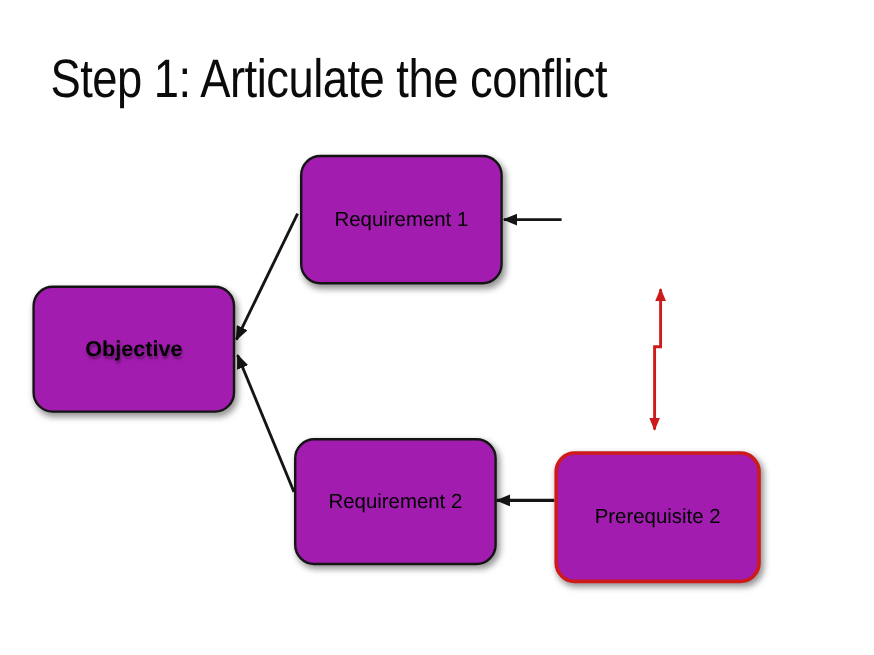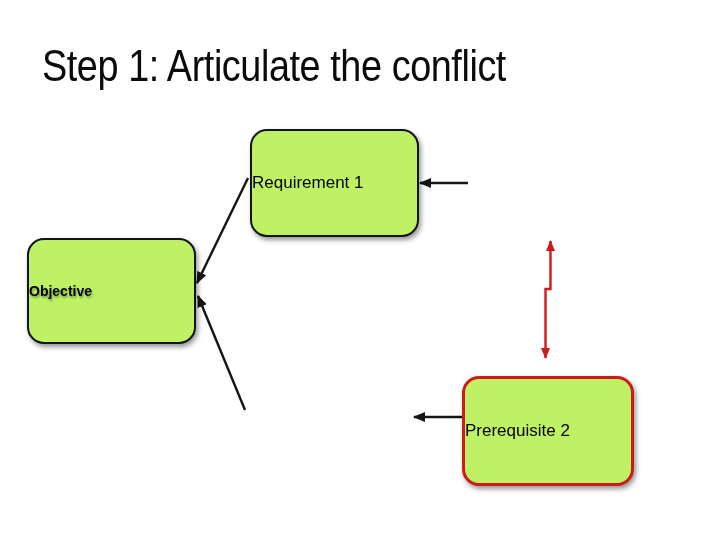--- a/index.html
+++ b/index.html
@@ -22,31 +22,31 @@
     white-space:nowrap;
     transform:scaleX(0.84);
     transform-origin:left top;
   }
   .arrows{
     position:absolute;left:0;top:0;width:728px;height:546px;
     pointer-events:none;
   }
   .node{
     position:absolute;
-    background:#bef264;
+    background:#a21caf;
     border:2.2px solid #141414;
     border-radius:17px;
     box-shadow:2px 3px 5px rgba(0,0,0,0.42);
-    display:flex;align-items:center;justify-content:flex-start;
+    display:flex;align-items:center;justify-content:center;
     font-size:17px;color:#000;
     text-align:center;
   }
   .node.red{border:3.2px solid #cd1a1a;}
   .n-objective{left:27px;top:238px;width:165px;height:102px;}
-  .n-objective span{font-weight:700;font-size:14px;text-shadow:1px 2px 2px rgba(0,0,0,0.35);}
+  .n-objective span{font-weight:700;font-size:18px;text-shadow:1px 2px 2px rgba(0,0,0,0.35);}
   .n-req1{left:250px;top:129px;width:165px;height:104px;}
   .n-prereq1{left:468px;top:128px;width:165px;height:105px;}
   .n-req2{left:245px;top:365px;width:165px;height:102px;}
   .n-prereq2{left:462px;top:376px;width:166px;height:104px;}
 </style>
 </head>
 <body>
 
 <div class="slide">
 
@@ -75,18 +75,21 @@
 
   <div class="node n-objective">
     <span>Objective</span>
   </div>
 
   <div class="node n-req1">
     <span>Requirement 1</span>
   </div>
 
 
+  <div class="node n-req2">
+    <span>Requirement 2</span>
+  </div>
 
   <div class="node red n-prereq2">
     <span>Prerequisite 2</span>
   </div>
 
 </div>
 
 </body></html>

